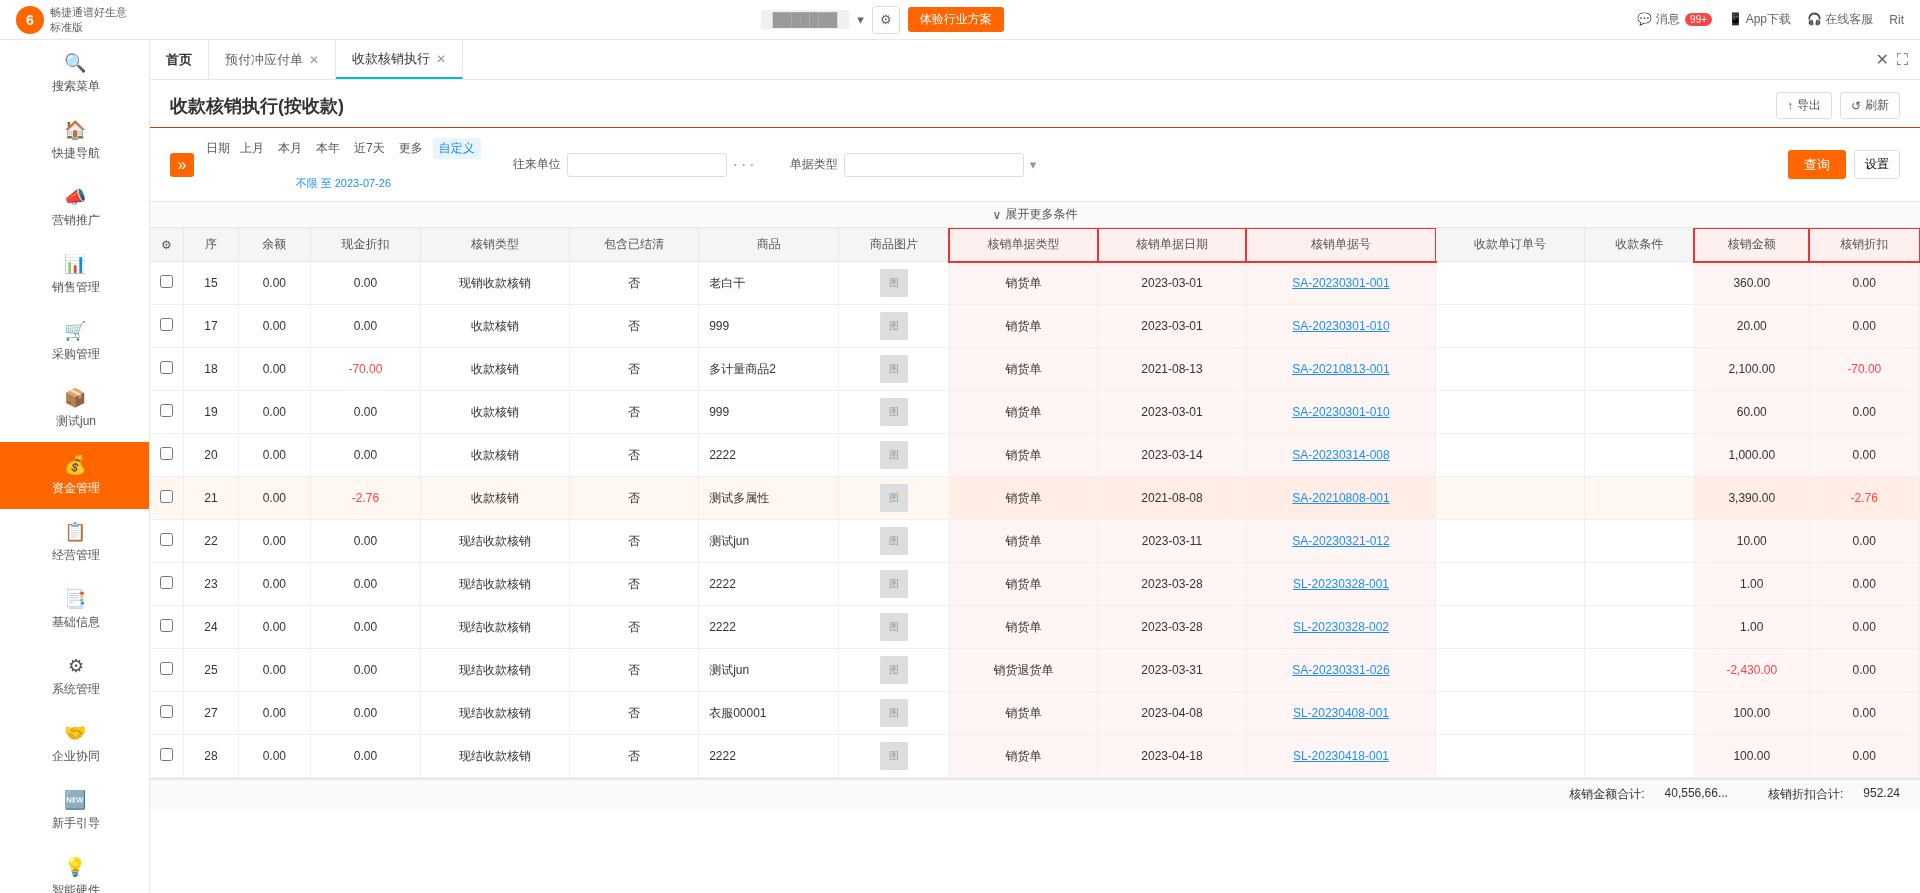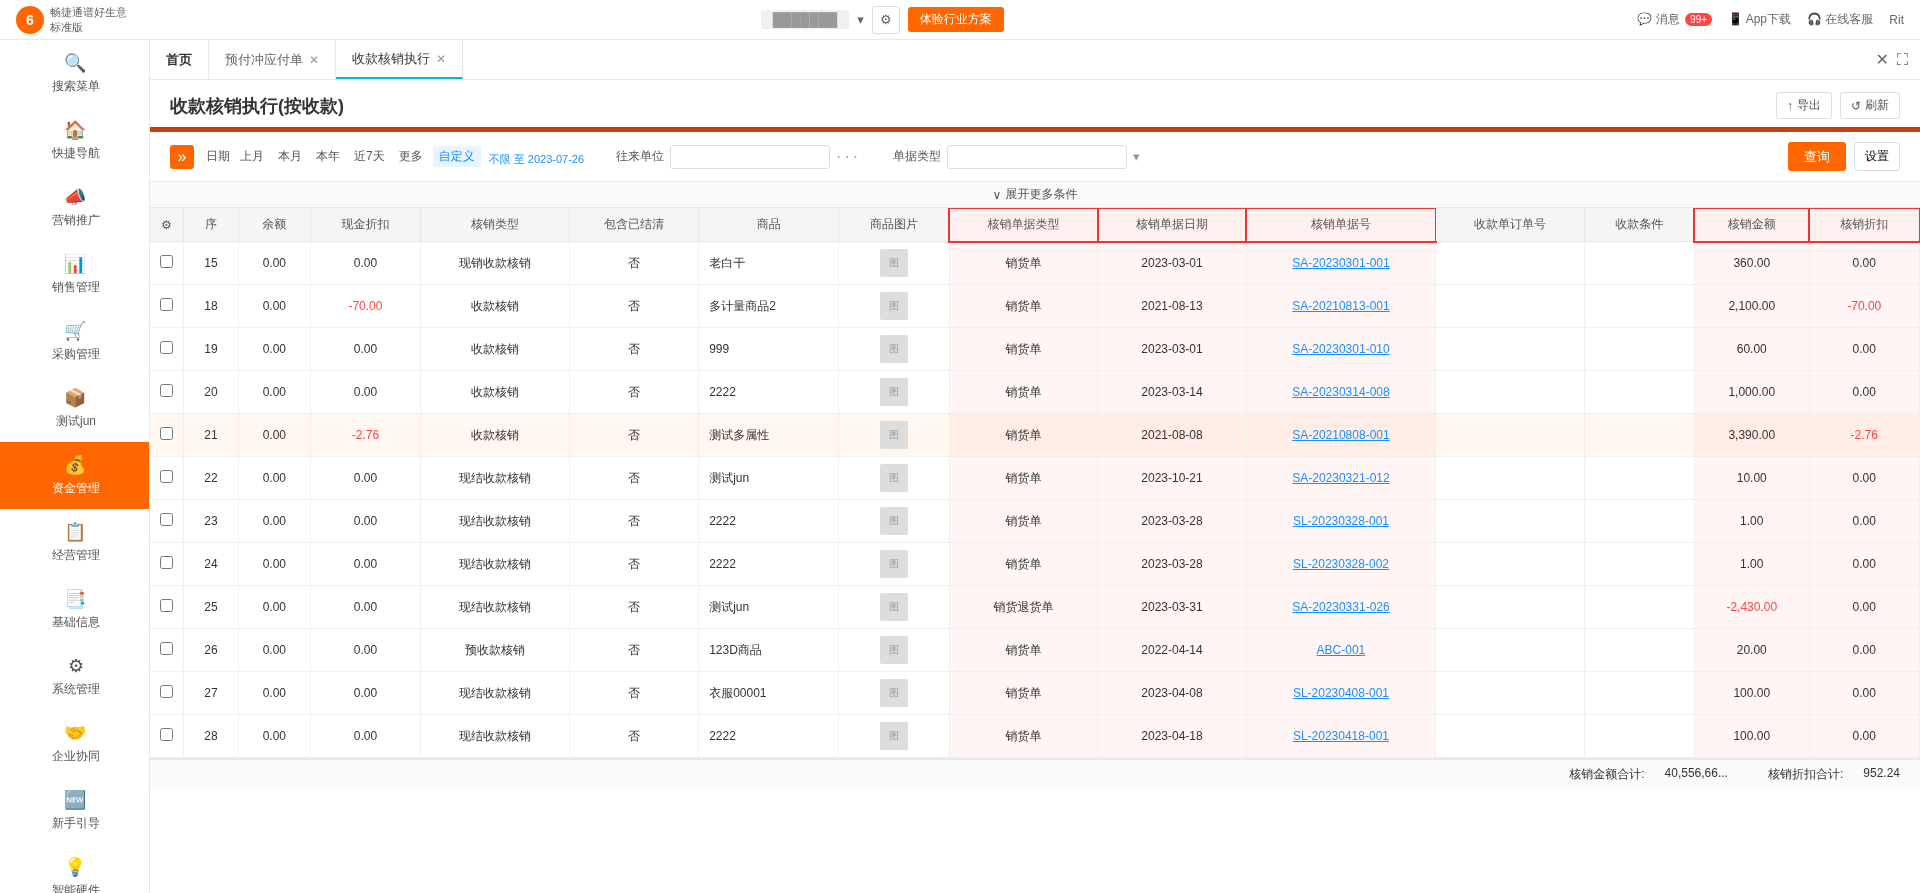--- a/index.html
+++ b/index.html
@@ -34,21 +34,21 @@
     
     .tab-bar { height: 40px; background: #fff; display: flex; align-items: center; border-bottom: 1px solid #e8e8e8; padding-left: 0; }
     .tab { display: flex; align-items: center; padding: 0 16px; height: 100%; font-size: 13px; cursor: pointer; border-right: 1px solid #e8e8e8; gap: 6px; color: #666; }
     .tab.home { background: #fff; color: #333; font-weight: bold; }
     .tab.active { background: #fff; color: #333; border-bottom: 2px solid #00bcd4; }
     .tab-close { font-size: 12px; color: #999; cursor: pointer; }
     .tab-bar-right { margin-left: auto; display: flex; align-items: center; gap: 8px; padding-right: 12px; }
     .tab-bar-btn { cursor: pointer; color: #666; font-size: 16px; }
 
     
-    .page-header { background: #fff; padding: 12px 20px 8px; border-bottom: 5px solid #c2410c; display: flex; align-items: center; justify-content: space-between; }
+    .page-header { background: #fff; padding: 12px 20px 8px; border-bottom: 1px solid #c2410c; display: flex; align-items: center; justify-content: space-between; }
     .page-title { font-size: 18px; font-weight: bold; color: #333; }
     .page-actions { display: flex; gap: 8px; }
     .action-btn { display: flex; align-items: center; gap: 4px; padding: 4px 10px; border: 1px solid #ddd; border-radius: 3px; cursor: pointer; font-size: 12px; color: #555; background: #fff; }
 
     
     .filter-bar { background: #fff; padding: 10px 20px; border-bottom: 1px solid #e8e8e8; display: flex; align-items: center; gap: 12px; flex-wrap: wrap; }
     .filter-label { font-size: 12px; color: #555; white-space: nowrap; }
     .date-btn { font-size: 12px; color: #555; cursor: pointer; padding: 2px 4px; }
     .date-btn.custom { background: #e8f4ff; color: #1890ff; border-radius: 3px; padding: 2px 6px; }
     .date-range { font-size: 11px; color: #1890ff; }
@@ -197,21 +197,21 @@
         </button>
         <button class="action-btn">
           <span>↺</span>
           <span>刷新</span>
         </button>
       </div>
     </div>
 
     <div class="filter-bar">
       <button style="background:#ff6600;color:white;border:none;width:24px;height:24px;border-radius:3px;cursor:pointer;font-size:16px;display:flex;align-items:center;justify-content:center;">»</button>
-      <div style="display:flex;align-items:flex-end;flex-direction:row;gap:8px;">
+      <div style="display:flex;align-items:center;flex-direction:column;gap:16px;">
         <div style="display:flex;align-items:center;gap:6px;">
           <span class="filter-label">日期</span>
           <span class="date-btn">上月</span>
           <span class="date-btn">本月</span>
           <span class="date-btn">本年</span>
           <span class="date-btn">近7天</span>
           <span class="date-btn">更多</span>
           <span class="date-btn custom">自定义</span>
         </div>
         <div>
@@ -281,20 +281,41 @@
     <td style="background:rgba(255,0,0,0.04);"><span class="link">SA-20230301-001</span></td>
     <td></td>
     <td></td>
     <td style="background:rgba(255,0,0,0.04);">360.00</td>
     <td style="background:rgba(255,0,0,0.04);">0.00</td>
   </tr>
             <tr>
     <td style="width:32px;">
       <input type="checkbox" style="">
     </td>
+    <td>17</td>
+    <td>0.00</td>
+    <td>0.00</td>
+    <td>收款核销</td>
+    <td>否</td>
+    <td style="text-align:left;">999</td>
+    <td style="text-align:center;">
+      <div style="width:28px;height:28px;background:#ddd;border-radius:2px;display:inline-flex;align-items:center;justify-content:center;font-size:10px;color:#999;">图</div>
+    </td>
+    <td style="background:rgba(255,0,0,0.04);">销货单</td>
+    <td style="background:rgba(255,0,0,0.04);">2023-03-01</td>
+    <td style="background:rgba(255,0,0,0.04);"><span class="link">SA-20230301-010</span></td>
+    <td></td>
+    <td></td>
+    <td style="background:rgba(255,0,0,0.04);">20.00</td>
+    <td style="background:rgba(255,0,0,0.04);">0.00</td>
+  </tr>
+            <tr>
+    <td style="width:32px;">
+      <input type="checkbox" style="">
+    </td>
     <td>18</td>
     <td>0.00</td>
     <td class="red">-70.00</td>
     <td>收款核销</td>
     <td>否</td>
     <td style="text-align:left;">多计量商品2</td>
     <td style="text-align:center;">
       <div style="width:28px;height:28px;background:#ddd;border-radius:2px;display:inline-flex;align-items:center;justify-content:center;font-size:10px;color:#999;">图</div>
     </td>
     <td style="background:rgba(255,0,0,0.04);">销货单</td>
@@ -375,21 +396,21 @@
     <td>22</td>
     <td>0.00</td>
     <td>0.00</td>
     <td>现结收款核销</td>
     <td>否</td>
     <td style="text-align:left;">测试jun</td>
     <td style="text-align:center;">
       <div style="width:28px;height:28px;background:#ddd;border-radius:2px;display:inline-flex;align-items:center;justify-content:center;font-size:10px;color:#999;">图</div>
     </td>
     <td style="background:rgba(255,0,0,0.04);">销货单</td>
-    <td style="background:rgba(255,0,0,0.04);">2023-10-21</td>
+    <td style="background:rgba(255,0,0,0.04);">2023-03-11</td>
     <td style="background:rgba(255,0,0,0.04);"><span class="link">SA-20230321-012</span></td>
     <td></td>
     <td></td>
     <td style="background:rgba(255,0,0,0.04);">10.00</td>
     <td style="background:rgba(255,0,0,0.04);">0.00</td>
   </tr>
             <tr>
     <td style="width:32px;">
       <input type="checkbox" style="">
     </td>
@@ -443,41 +464,20 @@
     <td style="text-align:left;">测试jun</td>
     <td style="text-align:center;">
       <div style="width:28px;height:28px;background:#ddd;border-radius:2px;display:inline-flex;align-items:center;justify-content:center;font-size:10px;color:#999;">图</div>
     </td>
     <td style="background:rgba(255,0,0,0.04);">销货退货单</td>
     <td style="background:rgba(255,0,0,0.04);">2023-03-31</td>
     <td style="background:rgba(255,0,0,0.04);"><span class="link">SA-20230331-026</span></td>
     <td></td>
     <td></td>
     <td style="background:rgba(255,0,0,0.04);color:#ff4444;">-2,430.00</td>
-    <td style="background:rgba(255,0,0,0.04);">0.00</td>
-  </tr>
-            <tr>
-    <td style="width:32px;">
-      <input type="checkbox" style="">
-    </td>
-    <td>26</td>
-    <td>0.00</td>
-    <td>0.00</td>
-    <td>预收款核销</td>
-    <td>否</td>
-    <td style="text-align:left;">123D商品</td>
-    <td style="text-align:center;">
-      <div style="width:28px;height:28px;background:#ddd;border-radius:2px;display:inline-flex;align-items:center;justify-content:center;font-size:10px;color:#999;">图</div>
-    </td>
-    <td style="background:rgba(255,0,0,0.04);">销货单</td>
-    <td style="background:rgba(255,0,0,0.04);">2022-04-14</td>
-    <td style="background:rgba(255,0,0,0.04);"><span class="link">ABC-001</span></td>
-    <td></td>
-    <td></td>
-    <td style="background:rgba(255,0,0,0.04);">20.00</td>
     <td style="background:rgba(255,0,0,0.04);">0.00</td>
   </tr>
             <tr>
     <td style="width:32px;">
       <input type="checkbox" style="">
     </td>
     <td>27</td>
     <td>0.00</td>
     <td>0.00</td>
     <td>现结收款核销</td>

